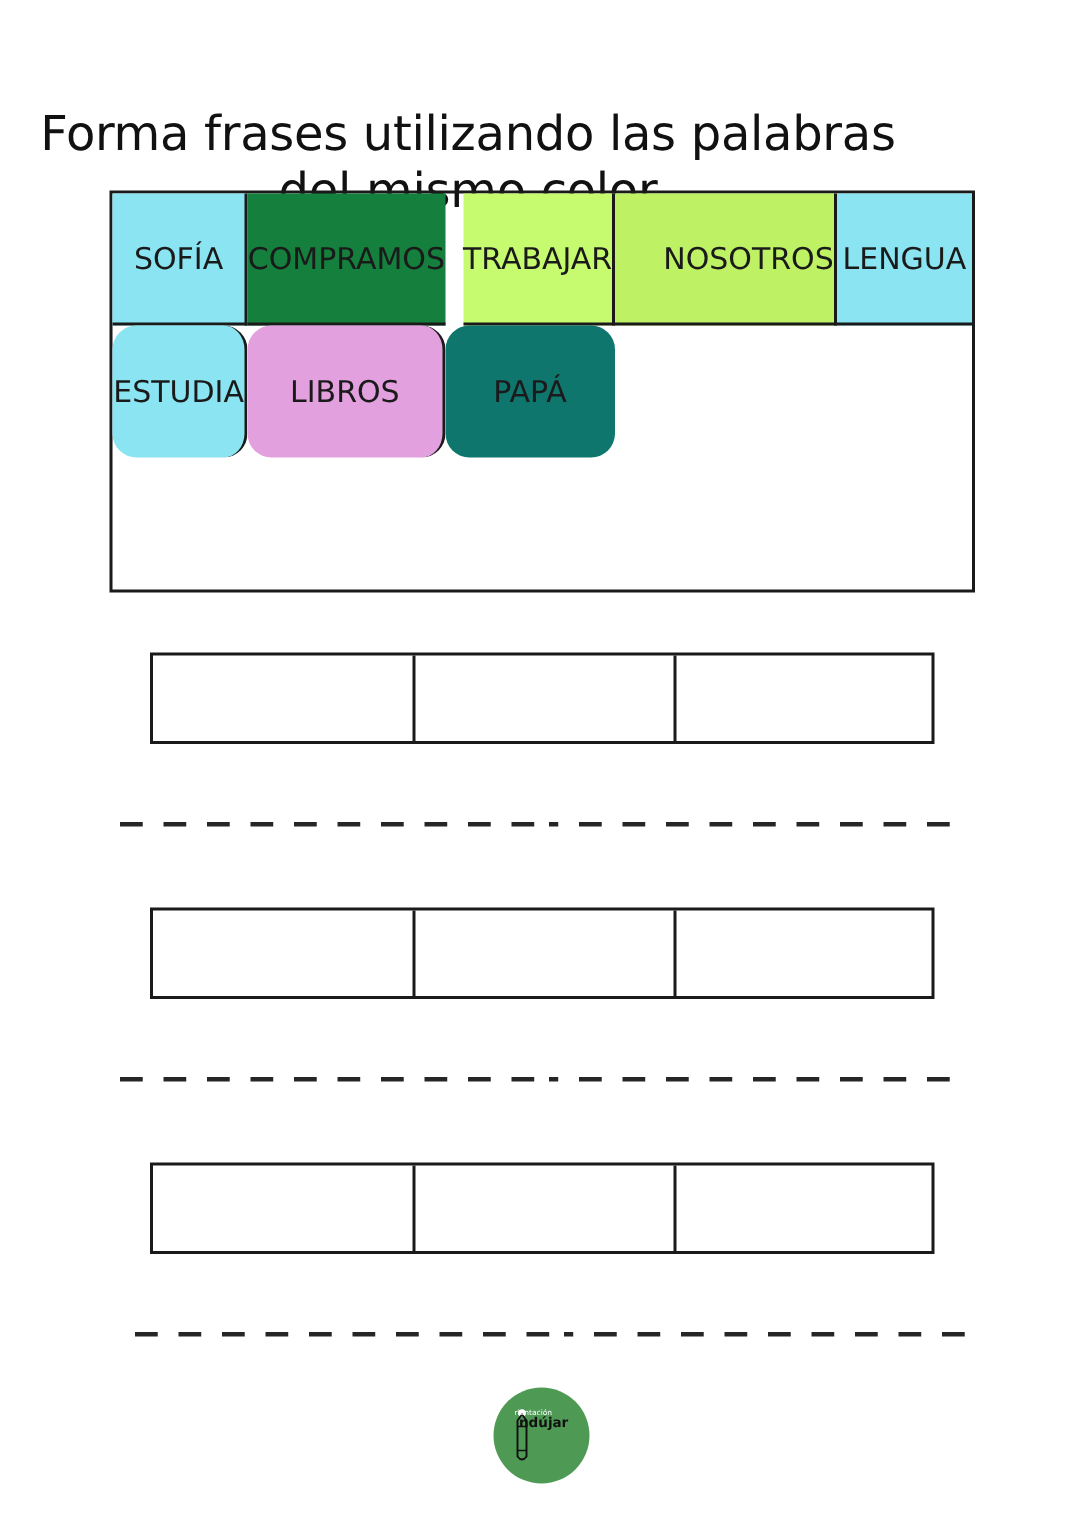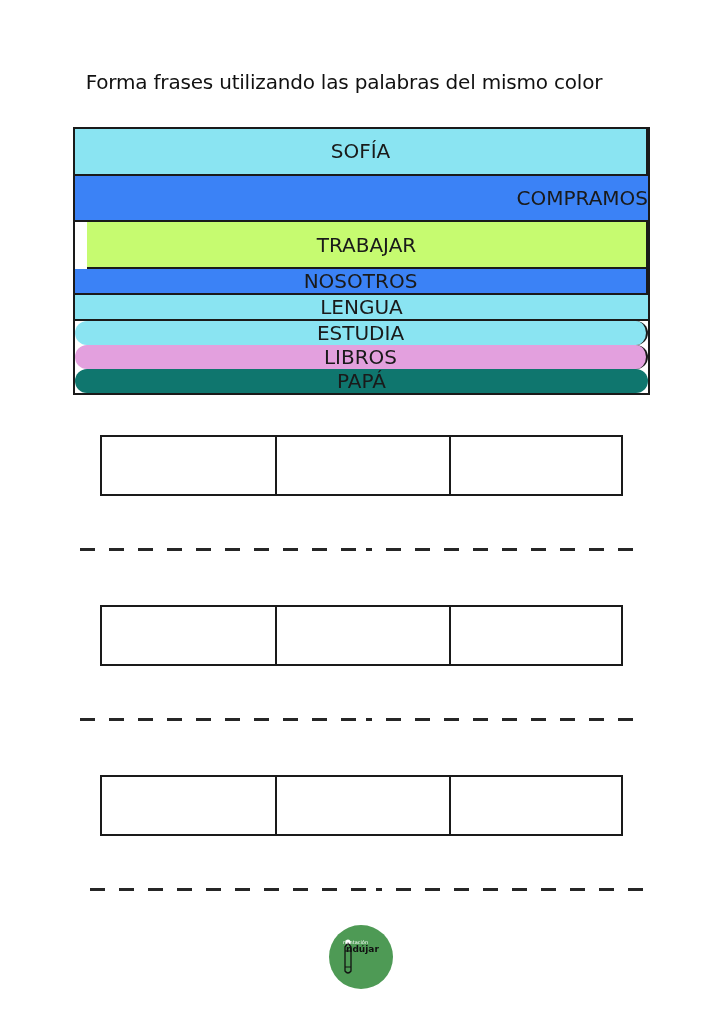--- a/index.html
+++ b/index.html
@@ -1,18 +1,18 @@
 <!DOCTYPE html>
 <html><head>
 <meta charset="utf-8">
 <style>
   html,body{margin:0;padding:0;background:#ffffff;}
   body{width:724px;height:1024px;position:relative;overflow:hidden;font-family:"DejaVu Sans","Liberation Sans",sans-serif;color:#1a1a1a;}
-  .title{position:absolute;left:0;top:70px;width:624px;text-align:center;font-size:20px;letter-spacing:-0.2px;color:#111;margin-left:32px;}
-  .word-grid{position:absolute;left:73px;top:127px;width:577px;height:268px;border:2px solid #1a1a1a;box-sizing:border-box;display:grid;grid-template-columns:1fr;grid-template-rows:1fr 1fr 1fr;}
+  .title{position:absolute;left:0;top:70px;width:624px;text-align:center;font-size:32px;letter-spacing:-0.2px;color:#111;}
+  .word-grid{position:absolute;left:73px;top:127px;width:577px;height:268px;border:2px solid #1a1a1a;box-sizing:border-box;display:grid;grid-template-columns:1fr 1fr 1fr 1fr 1fr;grid-template-rows:1fr 1fr 1fr;}
   .cell{display:flex;align-items:center;justify-content:center;font-size:20px;color:#1a1a1a;border-right:2px solid #1a1a1a;border-bottom:2px solid #1a1a1a;}
   .cell.c3{border-right:none;}
   .cell.r3{border-bottom:none;border-radius:16px;}
   .answer-row{position:absolute;left:100px;width:523px;height:61px;border:2px solid #1a1a1a;box-sizing:border-box;display:grid;grid-template-columns:175px 174px 1fr;background:#fff;}
   .answer-box{border-right:2px solid #1a1a1a;}
   .answer-box:last-child{border-right:none;}
   .dash-line{position:absolute;height:3px;
     background-image:linear-gradient(to right,#262626 0,#262626 15px,transparent 15px,transparent 29px);
     background-size:29px 3px;background-repeat:repeat-x;}
   .logo{position:absolute;left:329px;top:925px;width:64px;height:64px;border-radius:50%;background:#4e9a55;}
@@ -22,28 +22,28 @@
 </style>
 </head>
 <body>
 
 <div class="title">Forma frases utilizando las palabras del mismo color</div>
 
 <div class="word-grid">
   <div class="cell" style="background: rgb(138, 228, 242);">
       <span>SOFÍA</span>
     </div>
-  <div class="cell c3" style="background: #3b82f6; justify-content: flex-end;">
+  <div class="cell c3" style="background: #15803d; justify-content: flex-end;">
       <span>COMPRAMOS</span>
     </div>
 
   <div class="cell" style="background: rgb(198, 251, 112); margin-left: 12px;">
       <span>TRABAJAR</span>
     </div>
-  <div class="cell" style="background: #3b82f6;">
+  <div class="cell" style="background: #bef264; padding-left: 32px;">
       <span>NOSOTROS</span>
     </div>
   <div class="cell c3" style="background: rgb(138, 228, 242);">
       <span>LENGUA</span>
     </div>
 
   <div class="cell r3" style="background: rgb(138, 228, 242);">
       <span>ESTUDIA</span>
     </div>
   <div class="cell r3" style="background: rgb(227, 160, 222);">

